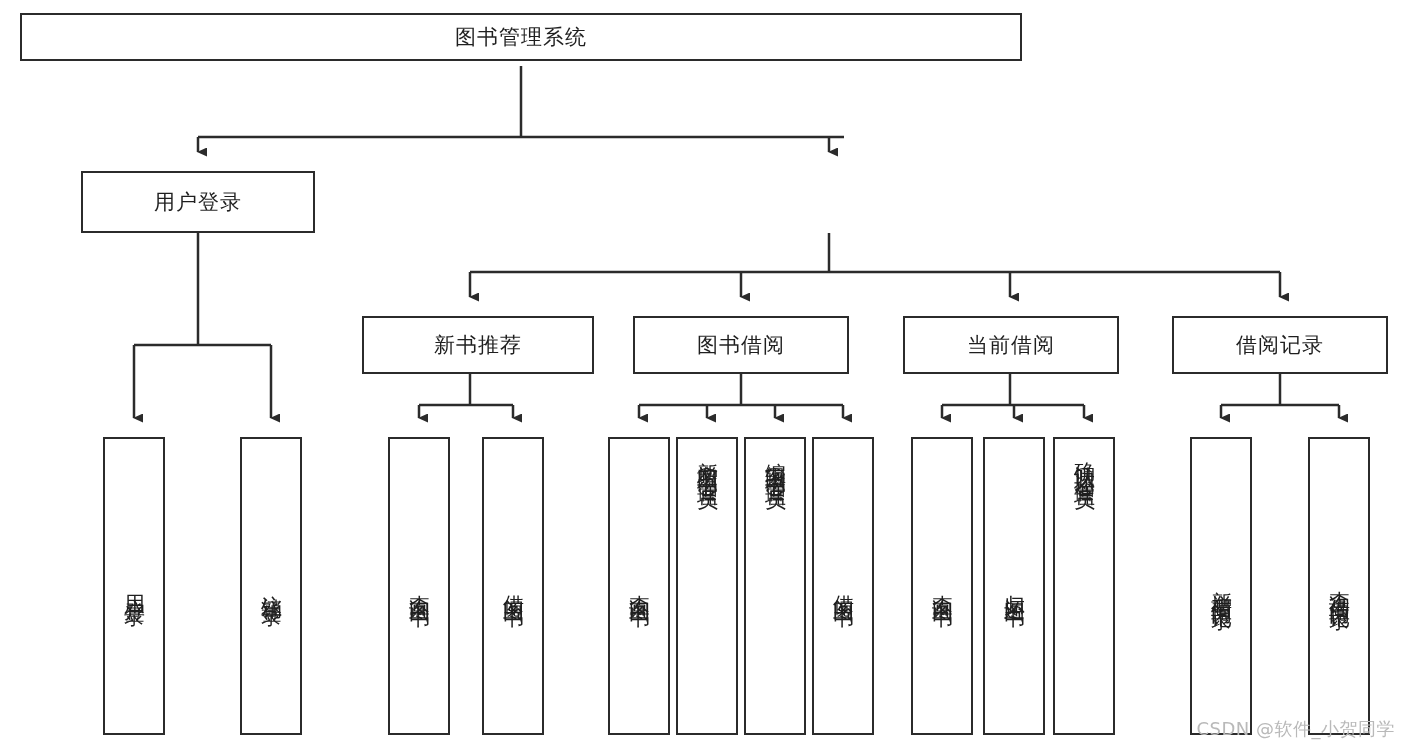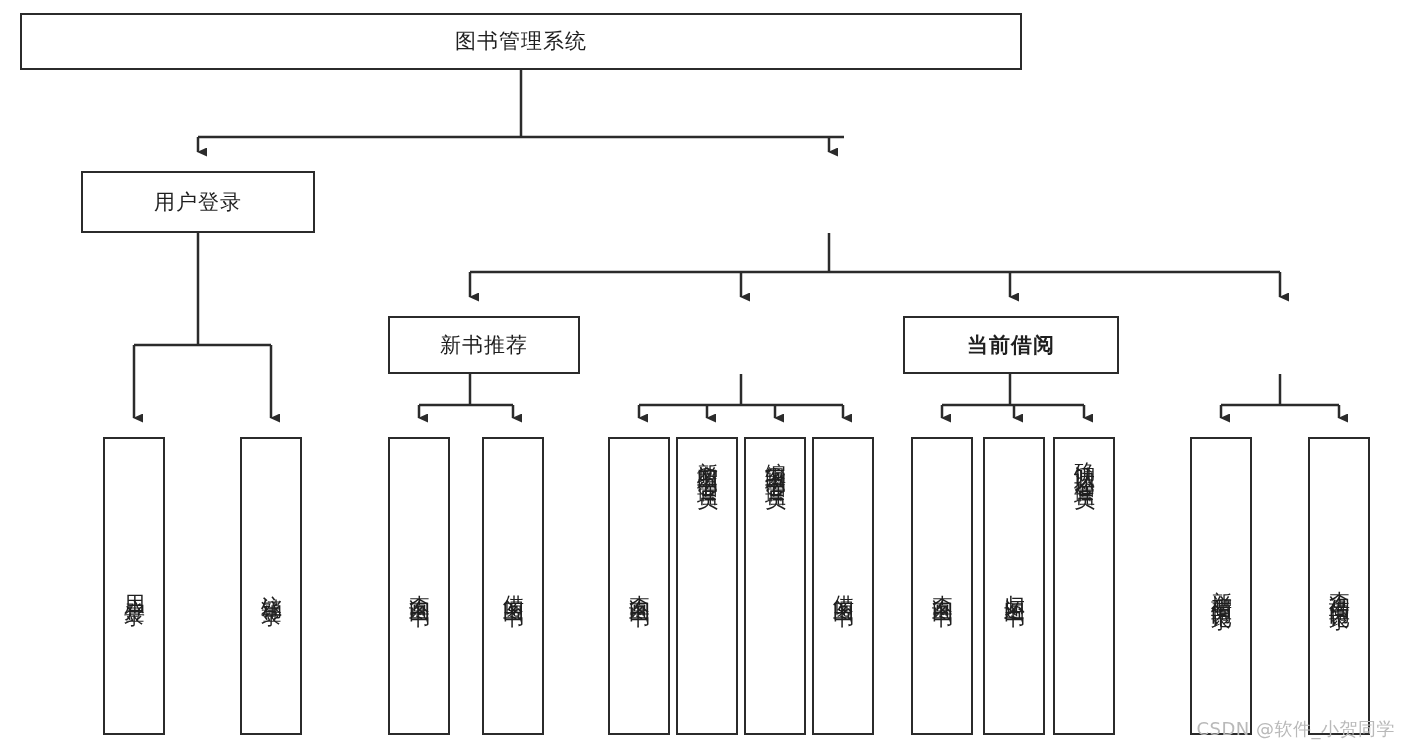--- a/index.html
+++ b/index.html
@@ -131,33 +131,39 @@
     </g>
 
     <g stroke="#2b2b2b" stroke-width="2.5" fill="none">
       <path d="M 1280,374 L 1280,405"></path>
       <path d="M 1221,405 L 1339,405"></path>
       <path d="M 1221,405 L 1221,418" marker-end="url(#arrowhead)"></path>
       <path d="M 1339,405 L 1339,418" marker-end="url(#arrowhead)"></path>
     </g>
   </svg>
 
-  <div class="node-box" style="left:20px; top:13px; width:1002px; height:57px;">
+  <div class="node-box" style="left:20px; top:13px; width:1002px; height:48px;">
     <span class="node-label">图书管理系统</span>
   </div>
 
   <div class="node-box" style="left:81px; top:171px; width:234px; height:62px;">
     <span class="node-label">用户登录</span>
   </div>
 
-  <div class="node-box" style="left:362px; top:316px; width:192px; height:58px;margin-left:26px;">
+  <div class="node-box" style="left:362px; top:316px; width:232px; height:58px;">
     <span class="node-label">新书推荐</span>
   </div>
-  <div class="node-box" style="left:903px; top:316px; width:216px; height:58px;font-weight:bold;">
+  <div class="node-box" style="left:633px; top:316px; width:216px; height:58px;">
+    <span class="node-label">图书借阅</span>
+  </div>
+  <div class="node-box" style="left:903px; top:316px; width:216px; height:58px;">
     <span class="node-label">当前借阅</span>
+  </div>
+  <div class="node-box" style="left:1172px; top:316px; width:216px; height:58px;">
+    <span class="node-label">借阅记录</span>
   </div>
 
   <div class="node-box vertical centered" style="left:103px; top:437px; width:62px; height:298px;">
     <span class="node-label">用户登录</span>
   </div>
   <div class="node-box vertical centered" style="left:240px; top:437px; width:62px; height:298px;">
     <span class="node-label">注销登录</span>
   </div>
   <div class="node-box vertical centered" style="left:388px; top:437px; width:62px; height:298px;">
     <span class="node-label">查询图书</span>

